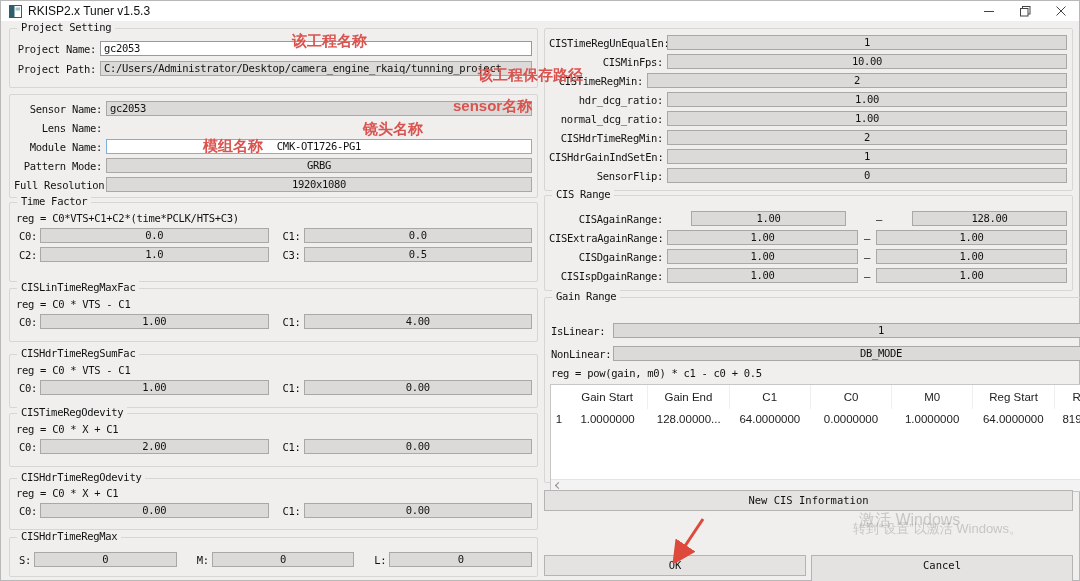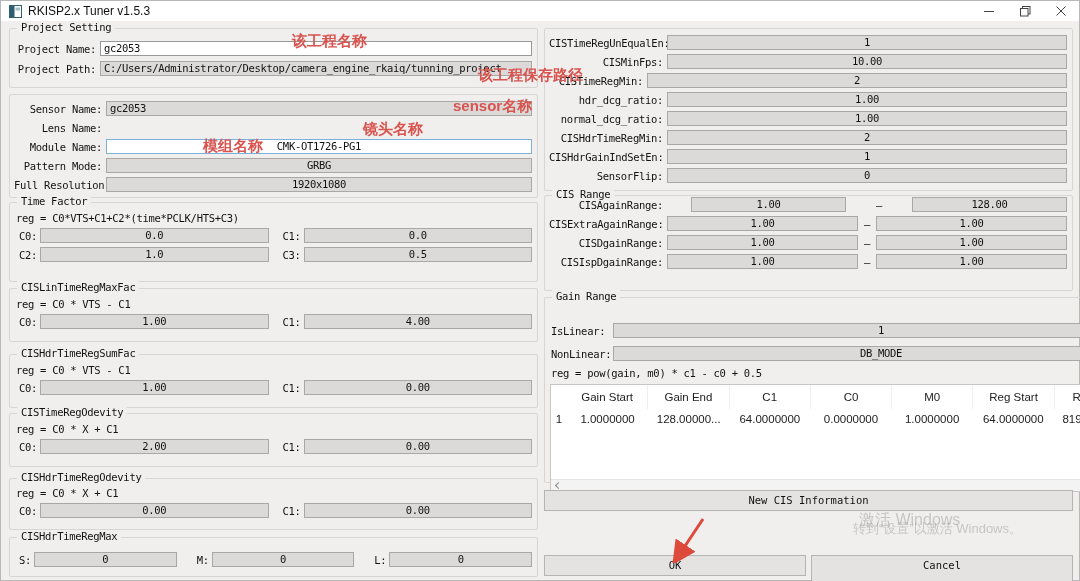--- a/index.html
+++ b/index.html
@@ -235,21 +235,21 @@
     <div class="row mono" style="margin-bottom:4px;">
       <span class="lbl" style="width:118px;">CISHdrGainIndSetEn:</span>
       <span class="fld">1</span>
     </div>
     <div class="row mono">
       <span class="lbl" style="width:118px;">SensorFlip:</span>
       <span class="fld">0</span>
     </div>
   </div>
 
-  <div class="group" style="left:543px; top:194px; width:529px; height:96px; padding-top:1px;">
+  <div class="group" style="left:543px; top:194px; width:529px; height:96px; padding-top:15px;">
     <span class="gtitle">CIS Range</span>
     <div class="row mono" style="margin-bottom:4px;gap:24px;">
       <span class="lbl" style="width:118px;">CISAgainRange:</span>
       <span class="fld">1.00</span>
       <span class="mono" style="width:18px; text-align:center;">–</span>
       <span class="fld">128.00</span>
     </div>
     <div class="row mono" style="margin-bottom:4px;">
       <span class="lbl" style="width:118px;">CISExtraAgainRange:</span>
       <span class="fld">1.00</span>

